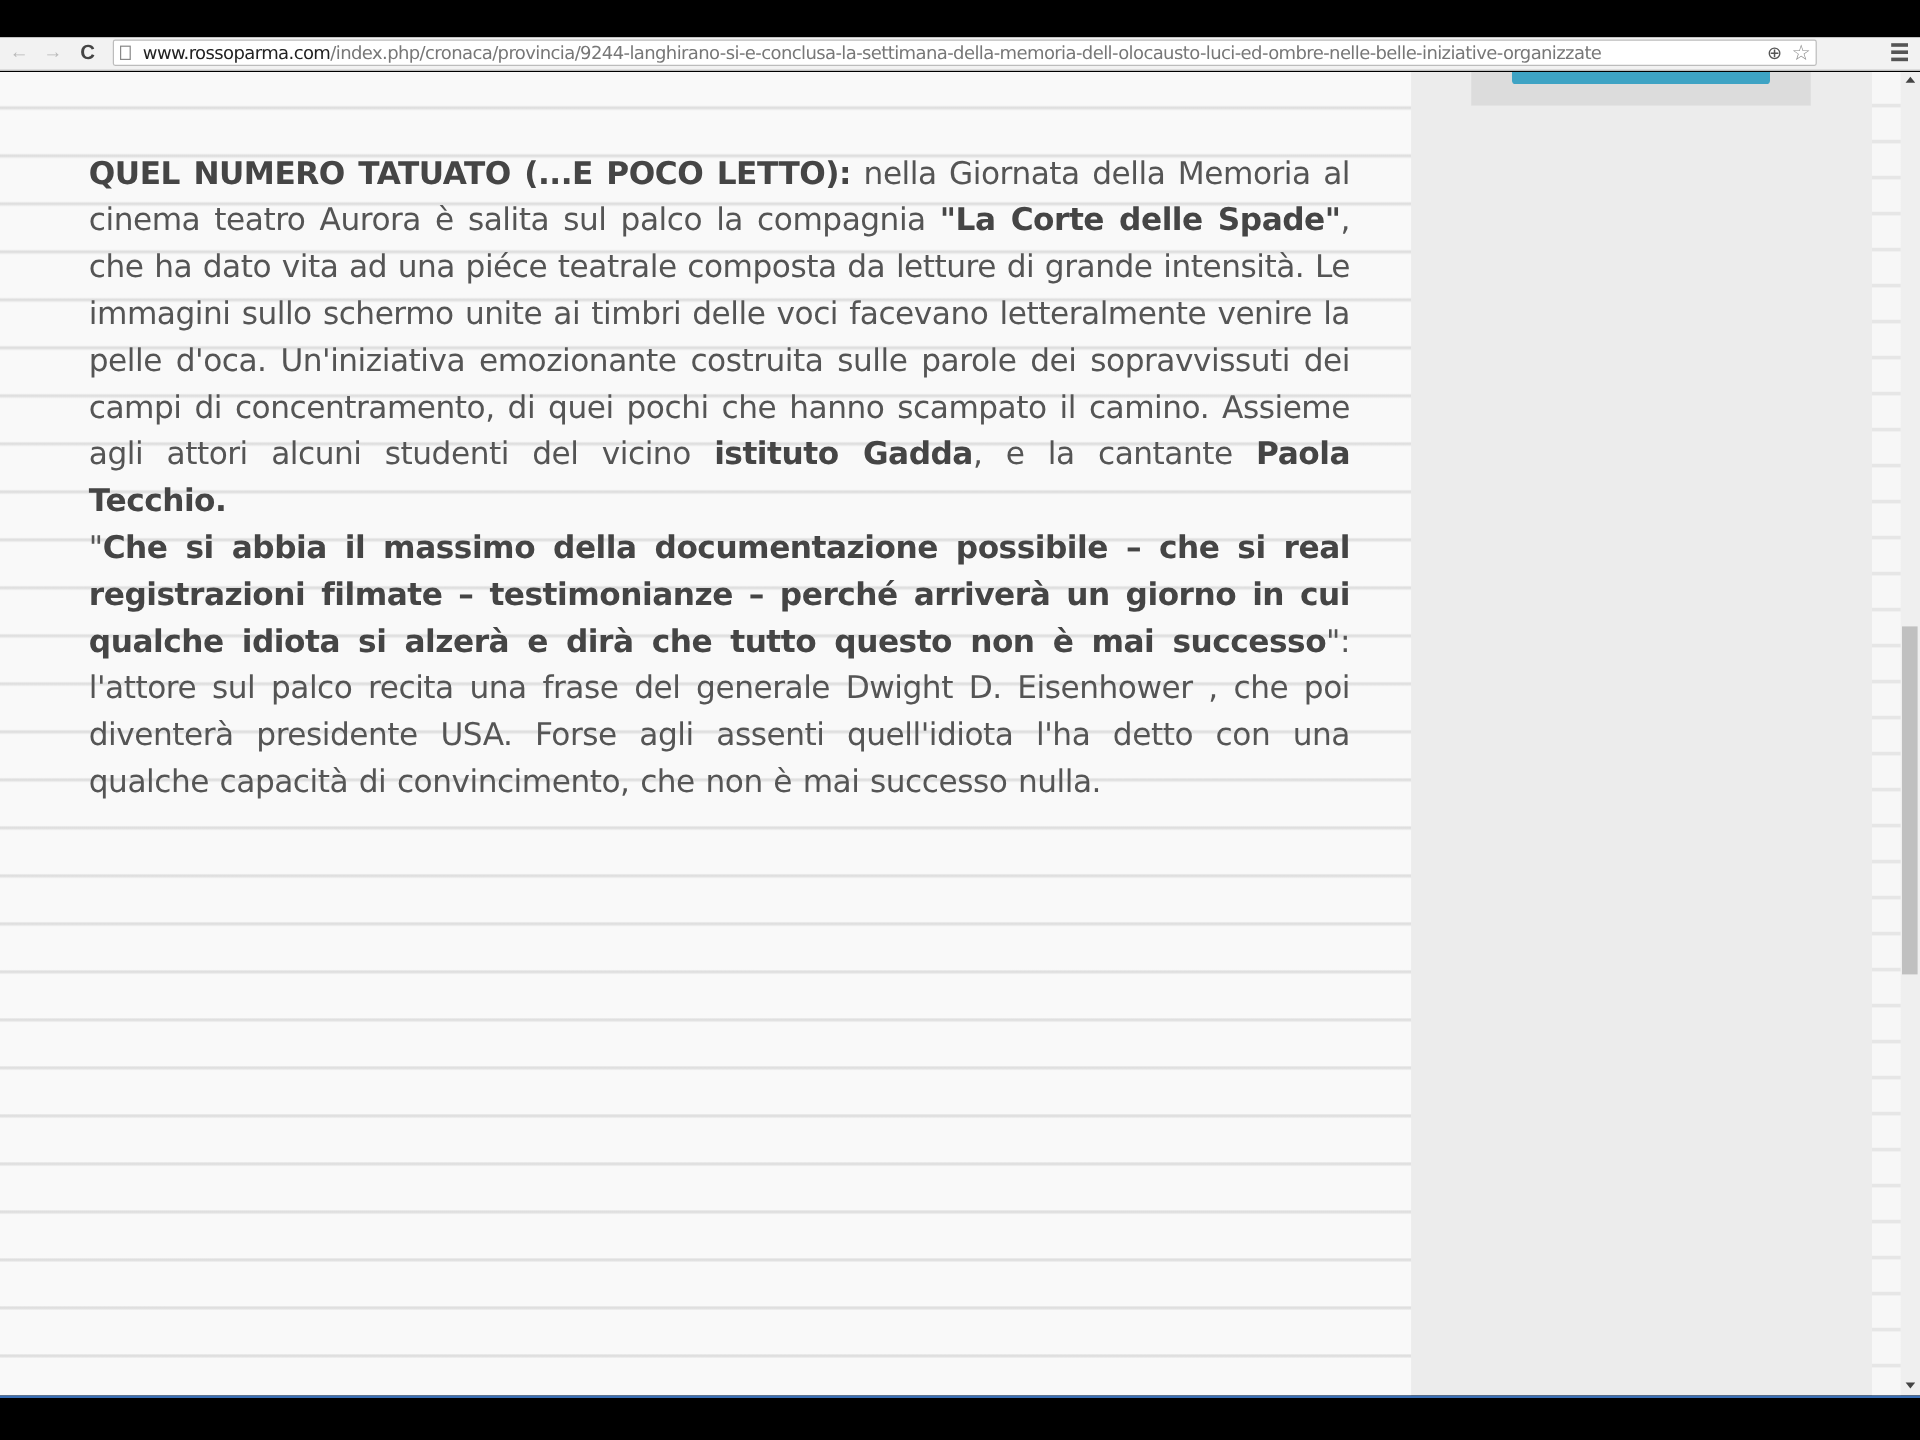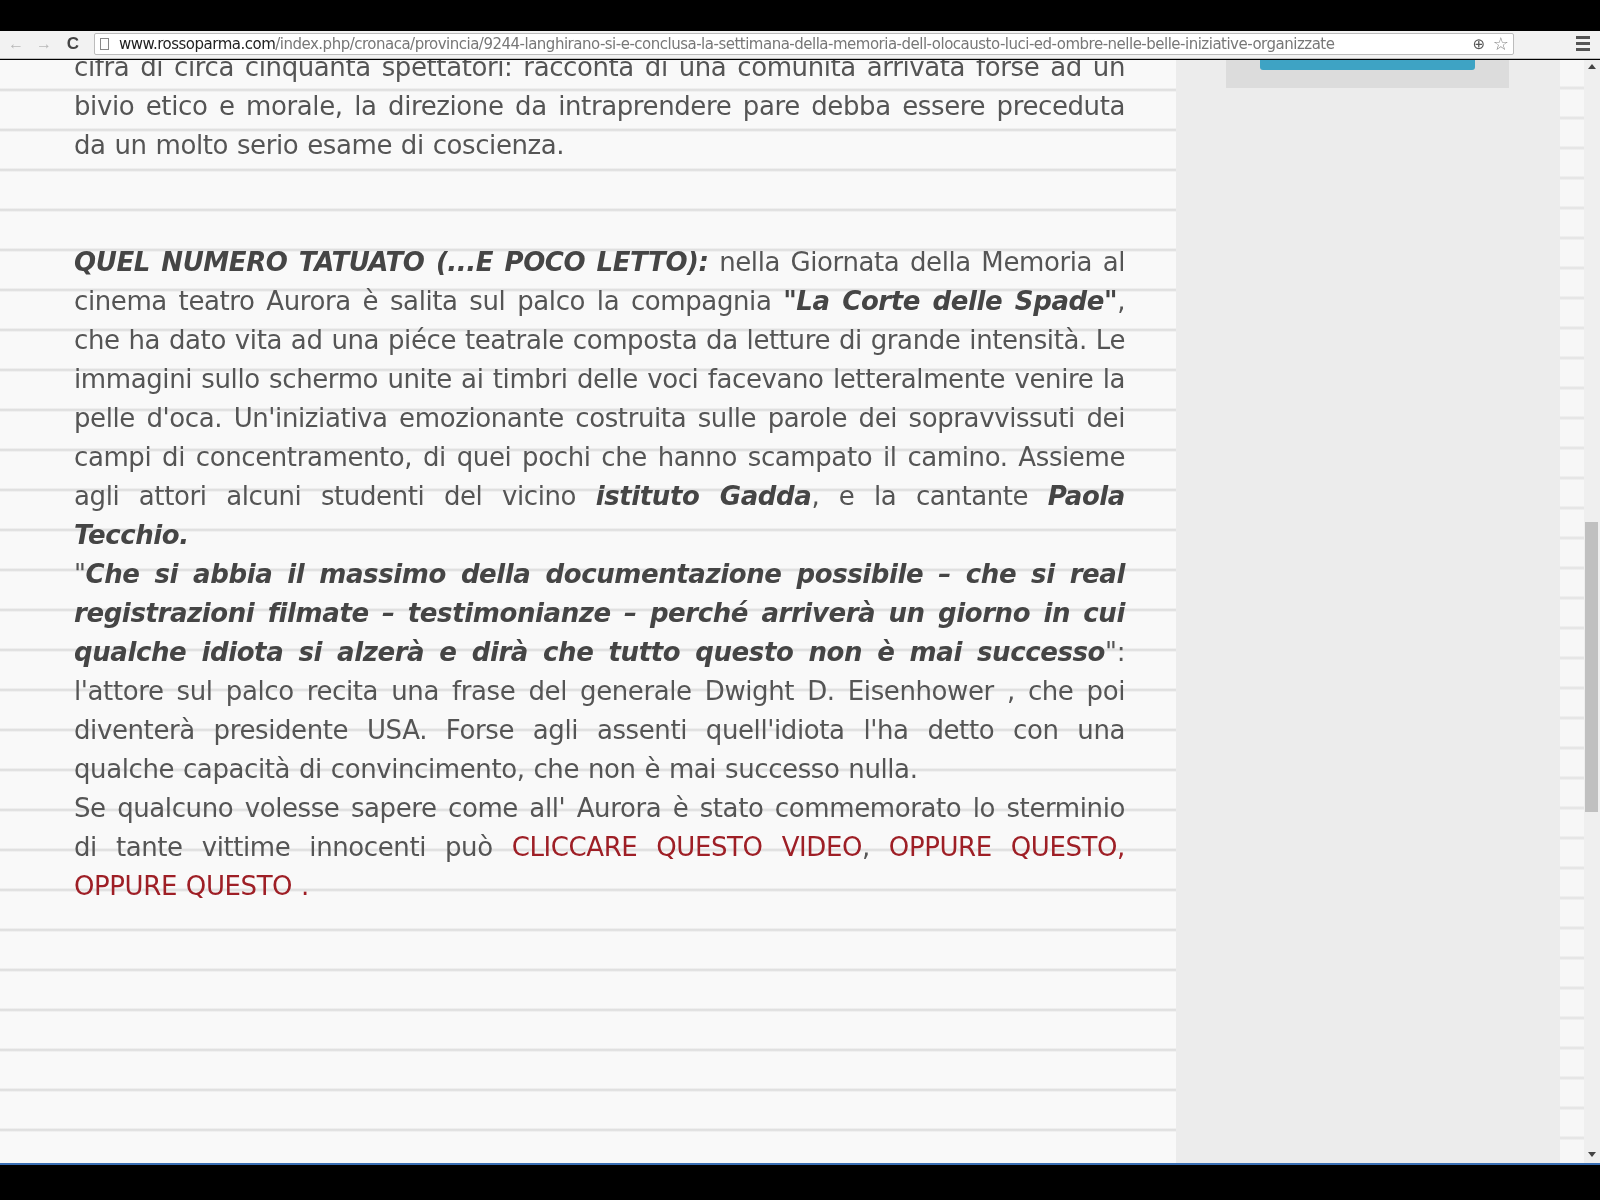--- a/index.html
+++ b/index.html
@@ -48,21 +48,21 @@
   .scroll-up { position:absolute; left:4px; top:4px; width:0; height:0; border-left:4px solid transparent; border-right:4px solid transparent; border-bottom:5px solid #444; cursor:pointer; }
   .scroll-down { position:absolute; left:4px; bottom:6px; width:0; height:0; border-left:4px solid transparent; border-right:4px solid transparent; border-top:5px solid #444; cursor:pointer; }
   .scroll-thumb { position:absolute; left:1px; top:462px; width:13px; height:290px; background:#c0c0c0; cursor:pointer; }
 
   .article {
     position:absolute; left:74px; top:-12px; width:1051px;
     font-family:"DejaVu Sans", sans-serif; font-size:26px; line-height:39px;
     color:#555; text-align:justify; letter-spacing:-0.4px; word-spacing:1px;
   }
   .article p { margin:0; }
-  .article b { color:#454545;font-style:italic; }
+  .article b { color:#454545; }
   .article .gap { height:78px; }
   .article a { color:#9e1f26; text-decoration:none; cursor:pointer; }
 
   .bottombar { position:absolute; left:0; top:1163px; width:1600px; height:37px; background:#000; border-top:2px solid #3a6fb5; box-sizing:border-box; }
 </style>
 </head>
 <body>
 
 <div class="topbar"></div>
 
@@ -79,25 +79,23 @@
   <div class="menu-icon">
       <span></span>
       <span></span>
       <span></span>
     </div>
 </div>
 
 <div class="viewport">
   <div class="article-bg">
     <div class="article">
-      <p>cifra di circa cinquanta spettatori: racconta di una comunità arrivata forse ad un bivio etico e morale, la direzione da intraprendere pare debba essere preceduta da un molto serio esame di coscienza.</p>
       <div class="gap"></div>
       <p><b>QUEL NUMERO TATUATO (...E POCO LETTO):</b><span> nella Giornata della Memoria al cinema teatro Aurora è salita sul palco la compagnia </span><b>"La Corte delle Spade"</b><span>, che ha dato vita ad una piéce teatrale composta da letture di grande intensità. Le immagini sullo schermo unite ai timbri delle voci facevano letteralmente venire la pelle d'oca. Un'iniziativa emozionante costruita sulle parole dei sopravvissuti dei campi di concentramento, di quei pochi che hanno scampato il camino. Assieme agli attori alcuni studenti del vicino </span><b>istituto Gadda</b><span>, e la cantante </span><b>Paola Tecchio.</b></p>
       <p><span>"</span><b>Che si abbia il massimo della documentazione possibile – che si real registrazioni filmate – testimonianze – perché arriverà un giorno in cui qualche idiota si alzerà e dirà che tutto questo non è mai successo</b><span>": l'attore sul palco recita una frase del generale Dwight D. Eisenhower , che poi diventerà presidente USA. Forse agli assenti quell'idiota l'ha detto con una qualche capacità di convincimento, che non è mai successo nulla.</span></p>
-      <p><span>Se qualcuno volesse sapere come all' Aurora è stato commemorato lo sterminio di tante vittime innocenti può </span><a>CLICCARE QUESTO VIDEO</a><span style="color:#555">, </span><a>OPPURE QUESTO</a><a>, </a><a>OPPURE QUESTO</a><a> .</a></p>
     </div>
   </div>
 
   <div class="sidebar">
     <div class="sidebar-box">
       <div class="sidebar-btn"></div>
     </div>
   </div>
 
   <div class="edge-strip"></div>

